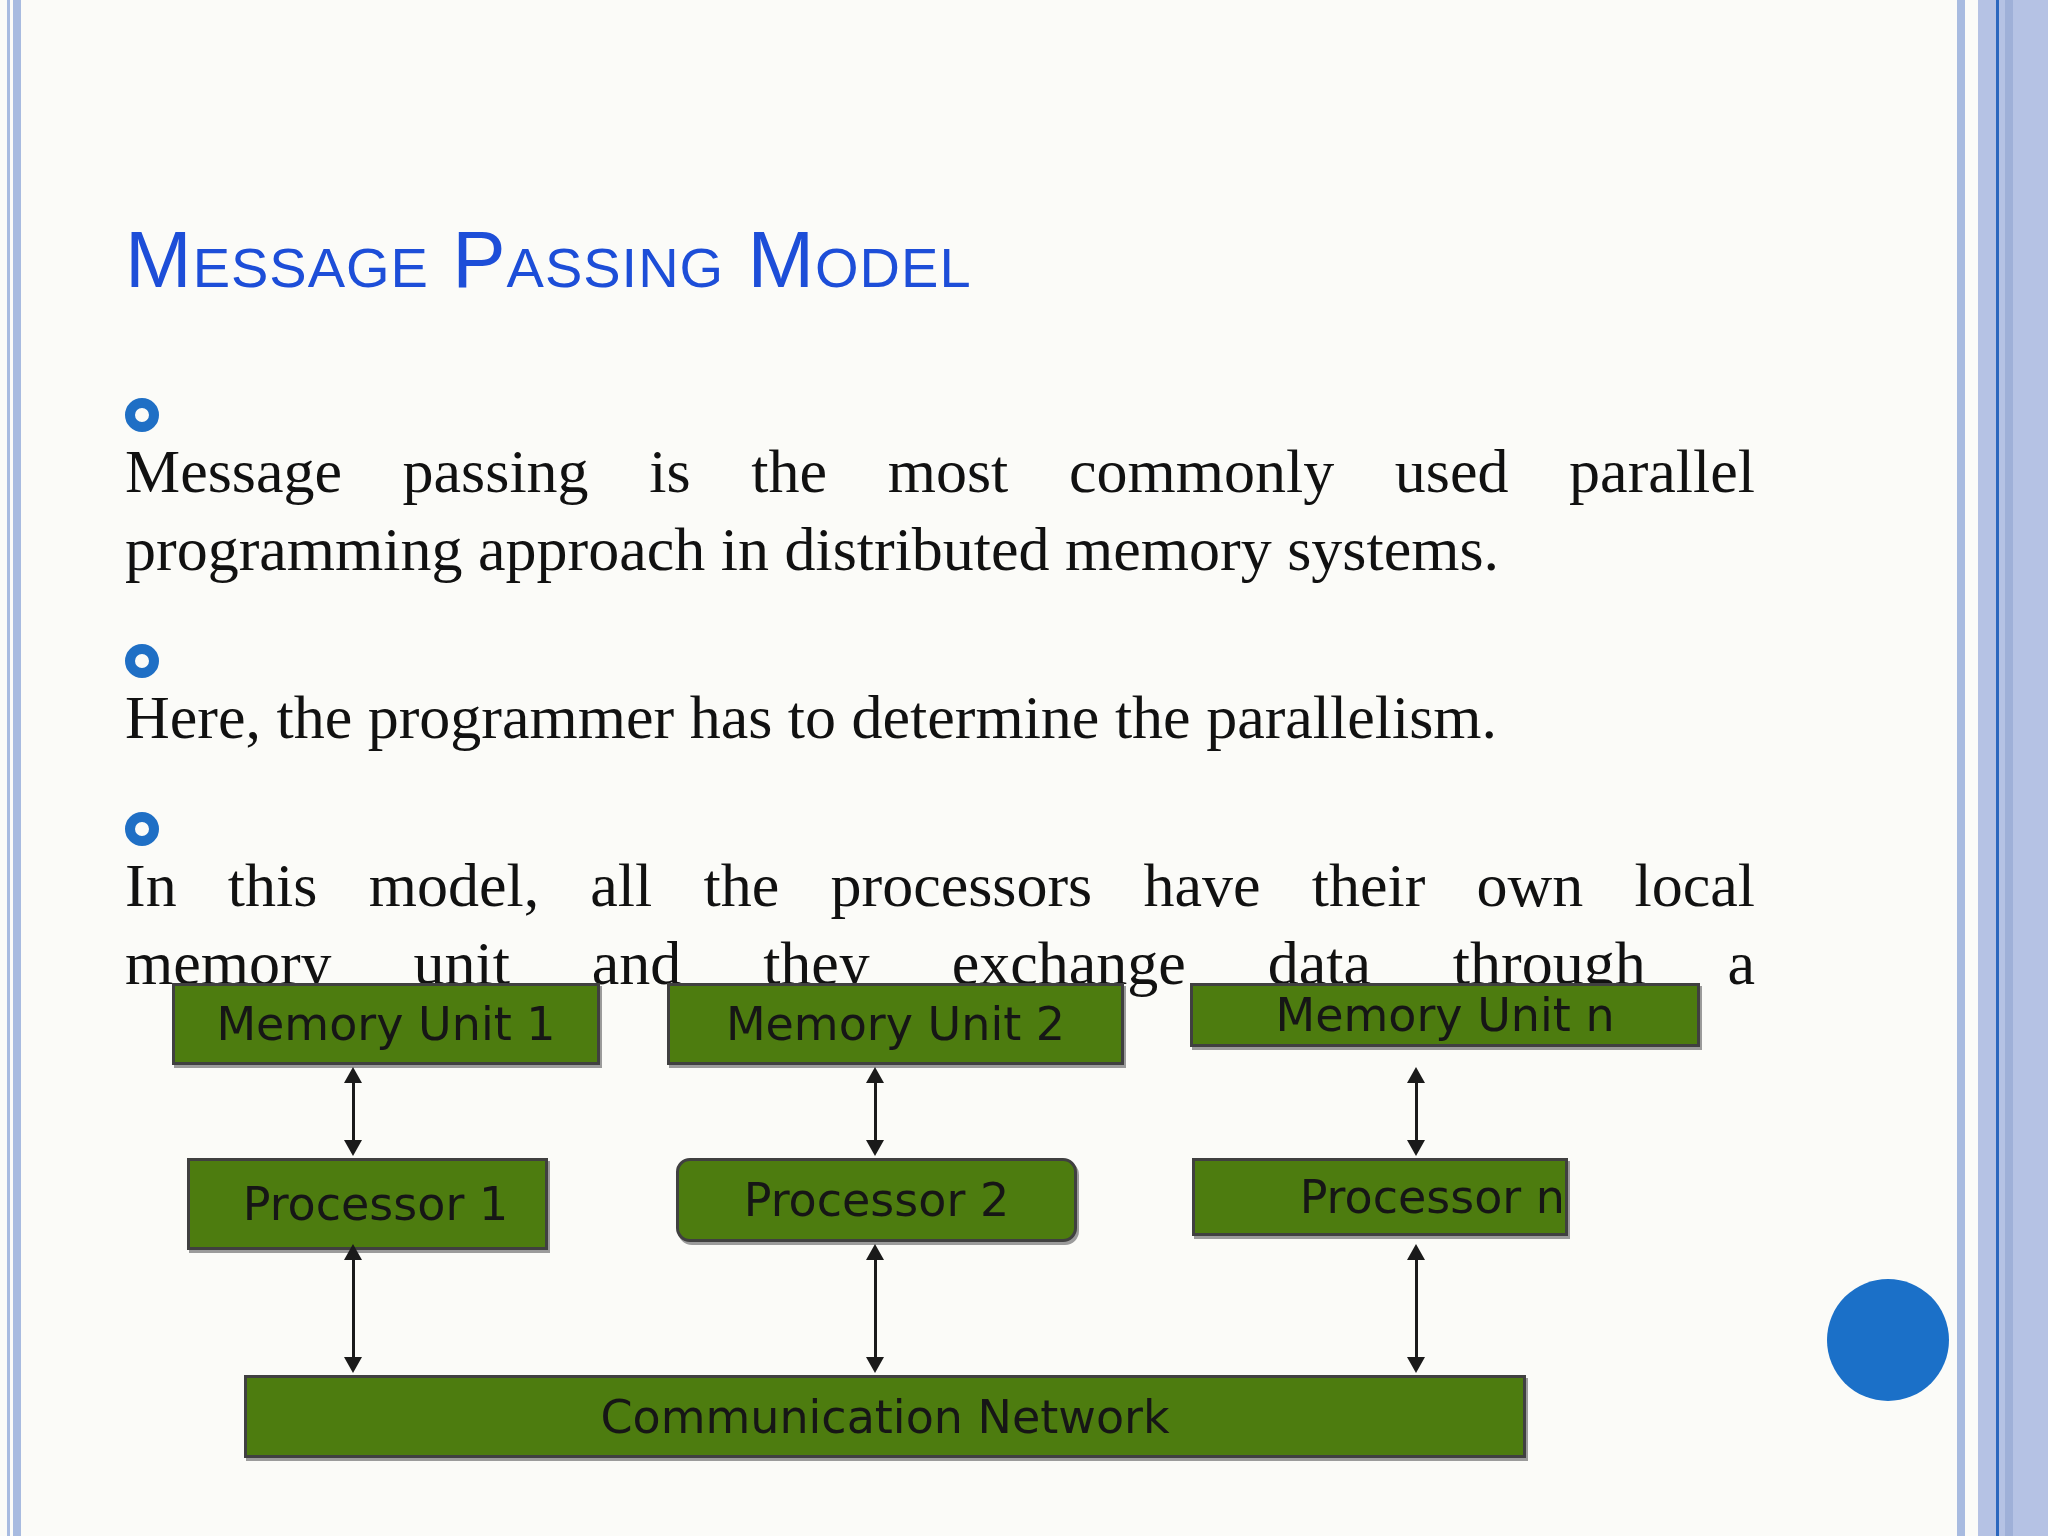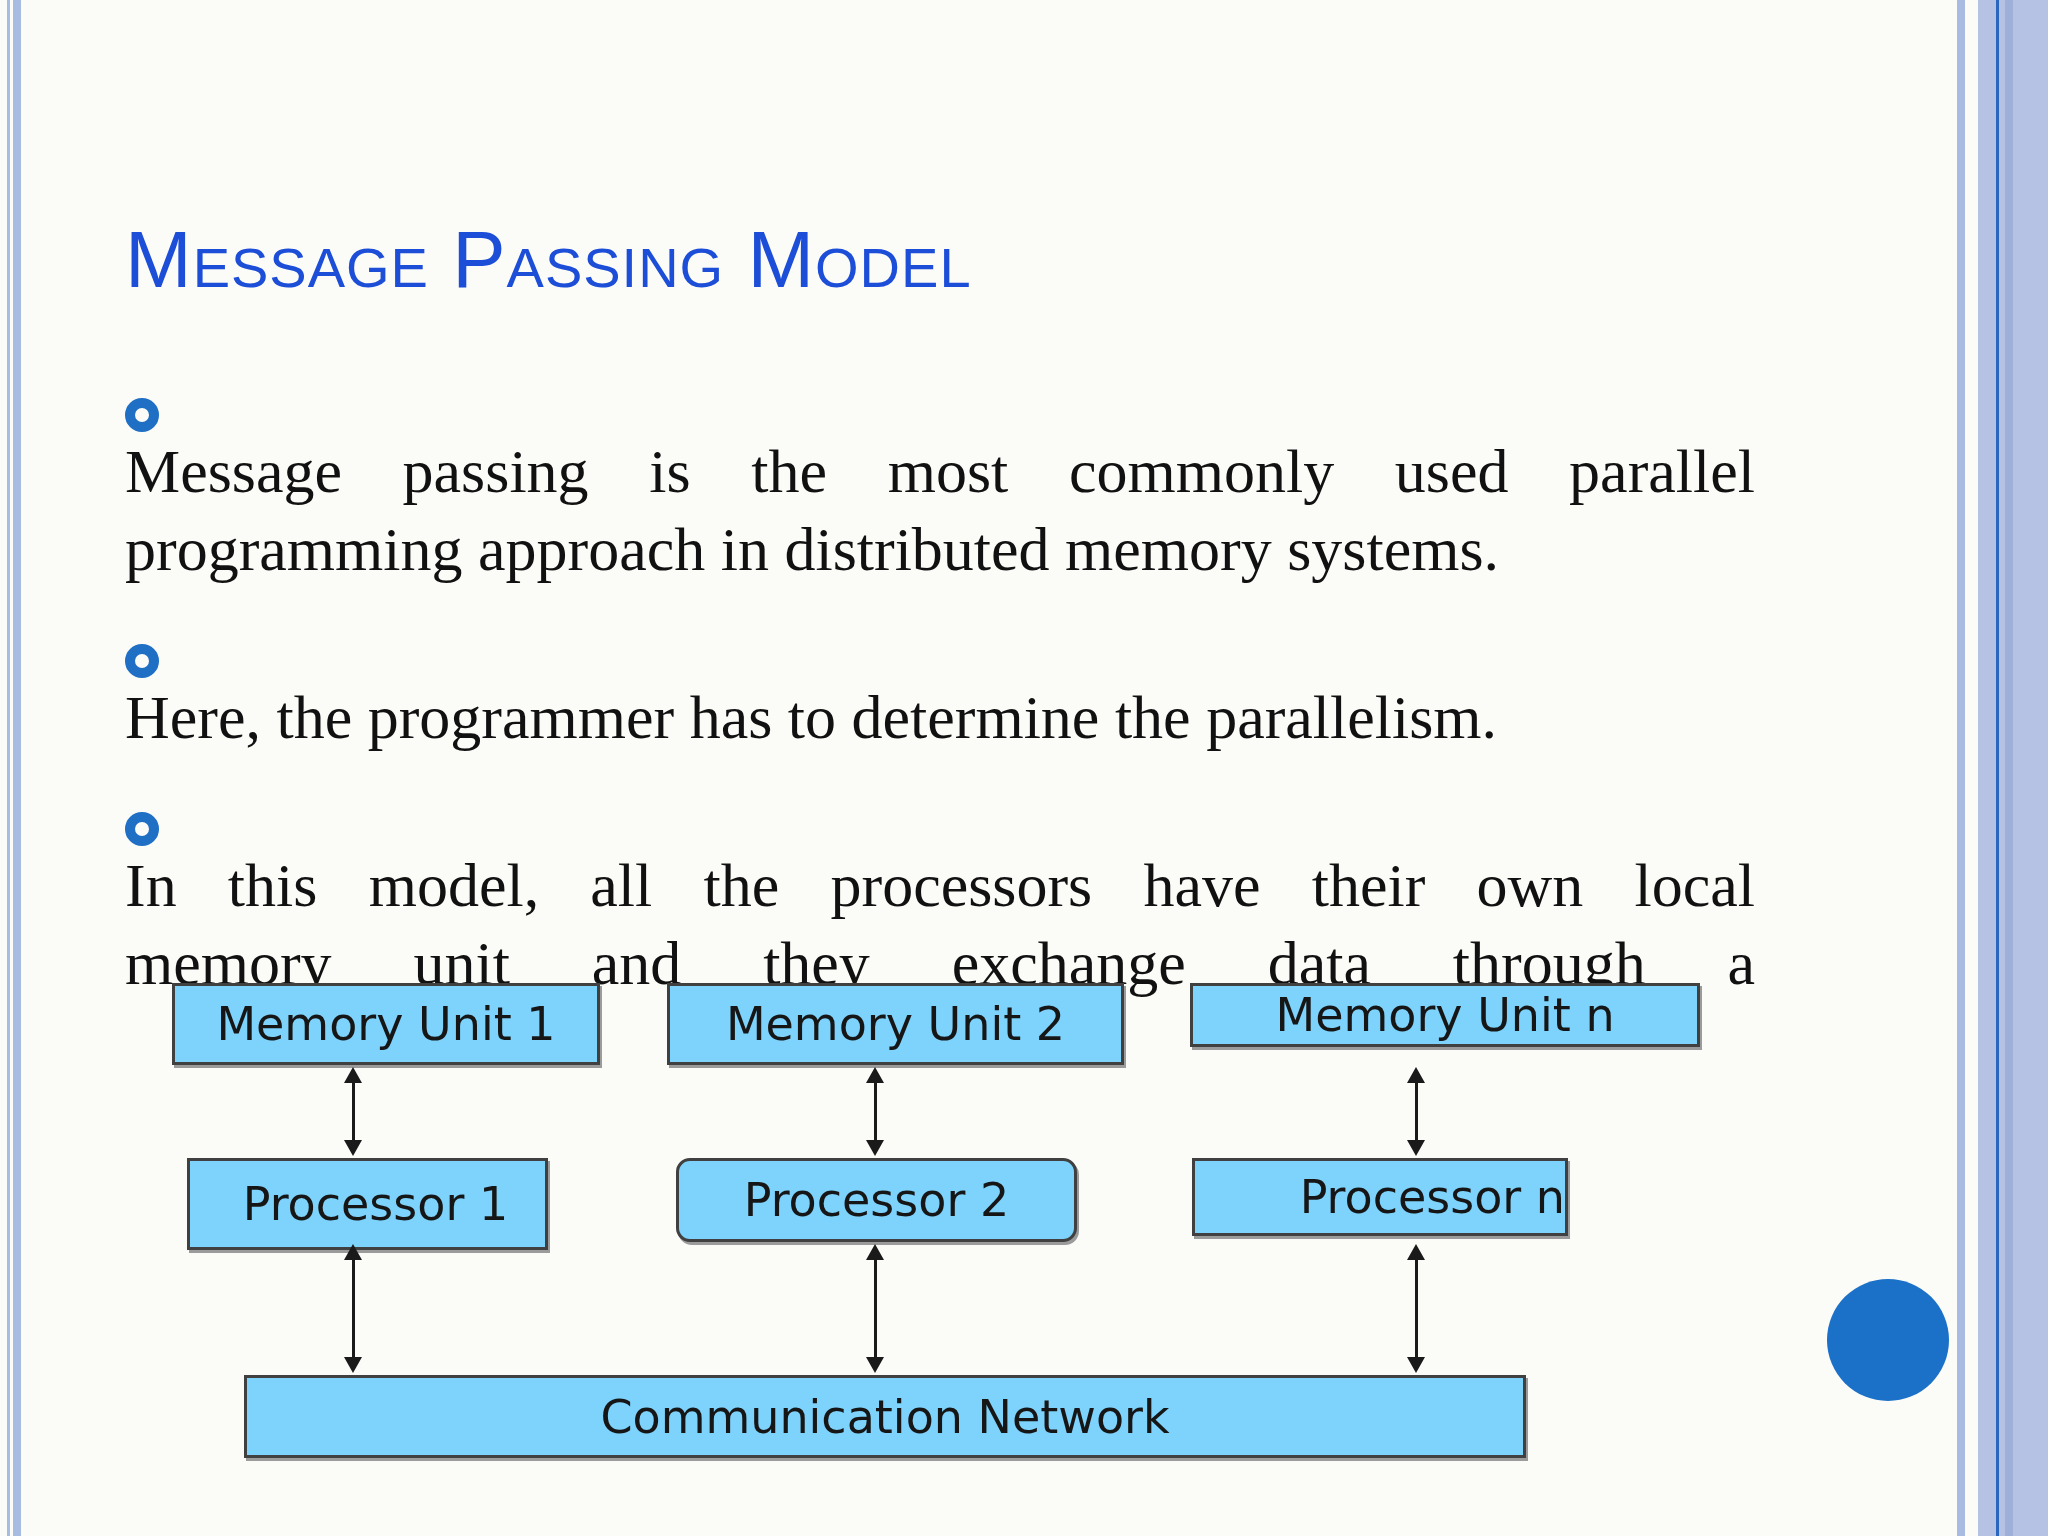--- a/index.html
+++ b/index.html
@@ -34,21 +34,21 @@
   .blines{flex:1;min-width:0;}
   .bline{
     height:78px;line-height:78px;font-size:62px;color:#111;
     font-family:"Liberation Serif","DejaVu Serif",serif;
     text-align:justify;text-align-last:justify;white-space:normal;overflow:hidden;
   }
   .bline.last{text-align-last:left;}
 
   
   .dbox{
-    position:absolute;background:#7dd3fc;
+    position:absolute;background:#4d7c0f;
     border:3px solid #404040;box-shadow:2px 3px 0 #9b9b9b;
     display:flex;align-items:center;justify-content:center;
     font-family:"DejaVu Sans",sans-serif;font-size:46px;color:#161616;
     white-space:nowrap;box-sizing:border-box;
   }
   .varrow{position:absolute;width:18px;
     background:linear-gradient(#1a1a1a,#1a1a1a) center/3px calc(100% - 26px) no-repeat;}
   .varrow::before,.varrow::after{
     content:"";position:absolute;left:0;
     border-left:9px solid transparent;border-right:9px solid transparent;

